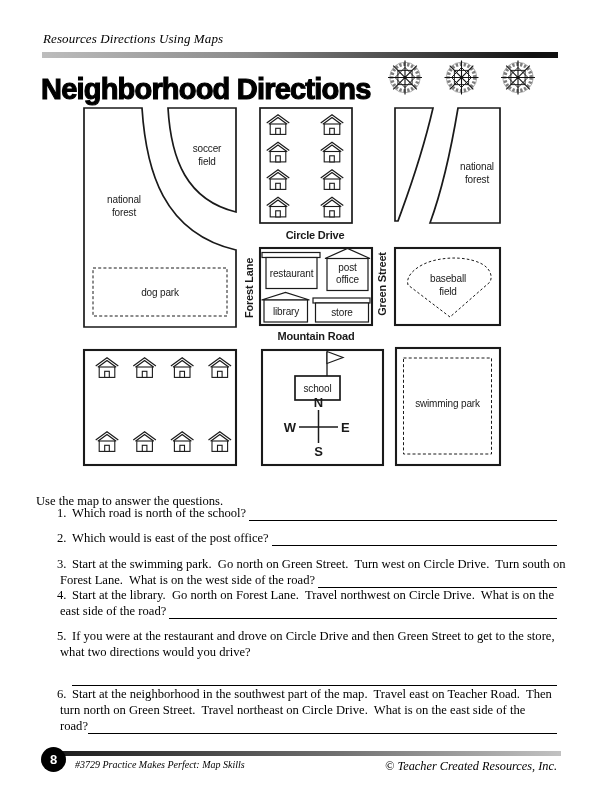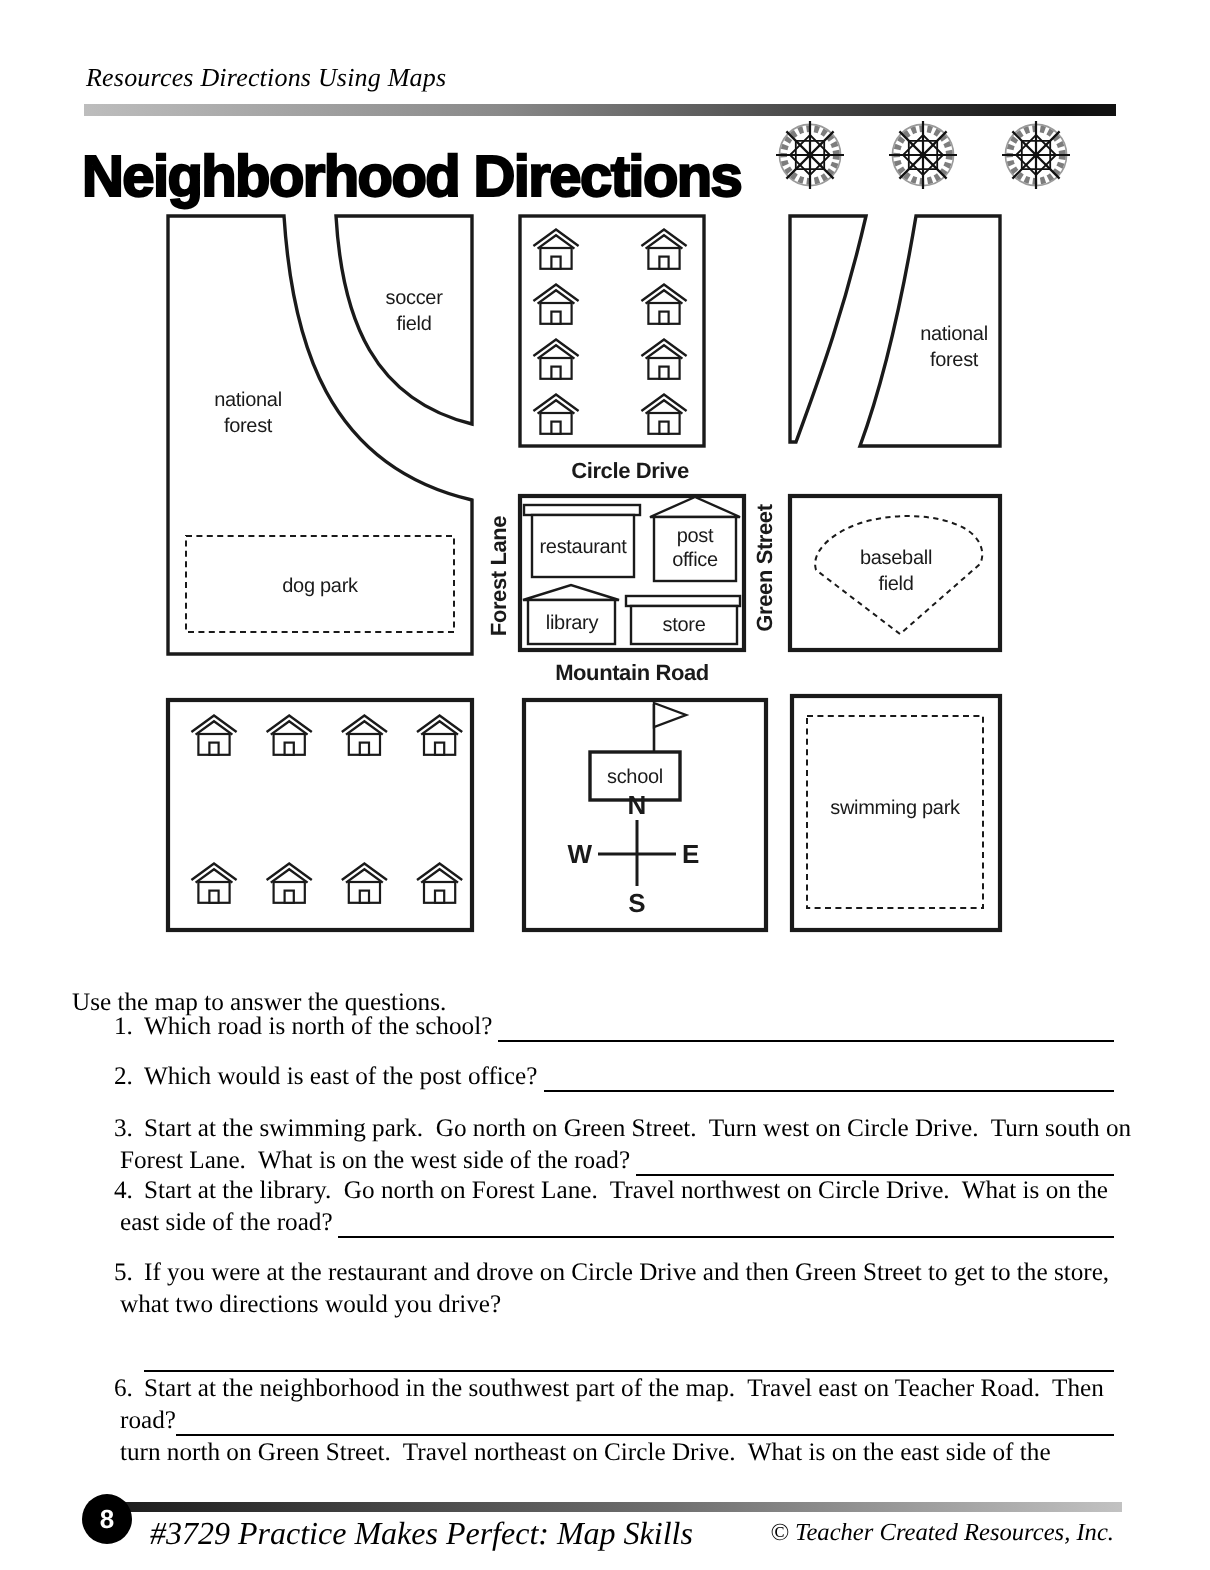--- a/index.html
+++ b/index.html
@@ -31,21 +31,21 @@
   .qtext{white-space:pre;flex:none;}
   .cont{margin-left:20px;}
   .blank{flex:1 1 auto;border-bottom:1px solid #000;height:14px;min-width:20px;}
   .answer-line{margin-left:32px;margin-top:10px;height:15px;border-bottom:1px solid #000;}
   
   #footer-circle{left:41px;top:747px;width:25px;height:25px;border-radius:50%;background:#000;
                  color:#fff;font-family:"Liberation Sans",sans-serif;font-weight:bold;font-size:13px;
                  display:flex;align-items:center;justify-content:center;}
   #footer-bar{left:56px;top:751px;width:505px;height:4.5px;
               background:linear-gradient(to right,#1c1c1c,#6f6f6f 55%,#c2c2c2);}
-  #footer-left{left:75px;top:759px;font-style:italic;font-size:16px;}
+  #footer-left{left:75px;top:759px;font-style:italic;font-size:10px;}
   #footer-right{right:48px;top:759px;font-style:italic;font-size:12.3px;text-align:right;}
 </style>
 </head>
 <body>
 
 <div class="abs" id="header-note">Resources Directions Using Maps</div>
 <div class="abs" id="title-bar"></div>
 <div class="abs" id="page-title">Neighborhood Directions</div>
 
 <svg id="artwork" class="abs" viewBox="0 0 605 785">
@@ -199,25 +199,25 @@
         <span class="qtext">what two directions would you drive?</span>
       </div>
       <div class="answer-line"></div>
     </div>
     <div class="question" style="top: 686px;">
       <div class="qrow">
         <span class="qnum">6.</span>
         <span class="qtext">Start at the neighborhood in the southwest part of the map.  Travel east on Teacher Road.  Then</span>
       </div>
       <div class="qrow cont">
+        <span class="qtext">turn north on Green Street.  Travel northeast on Circle Drive.  What is on the east side of the</span>
+      </div>
+      <div class="qrow cont">
         <span class="qtext">road?</span>
         <span class="blank"></span>
-      </div>
-      <div class="qrow cont">
-        <span class="qtext">turn north on Green Street.  Travel northeast on Circle Drive.  What is on the east side of the</span>
       </div>
     </div>
   </div>
 
 <div class="abs" id="footer-bar"></div>
 <div class="abs" id="footer-circle">8</div>
 <div class="abs" id="footer-left">#3729 Practice Makes Perfect: Map Skills</div>
 <div class="abs" id="footer-right">© Teacher Created Resources, Inc.</div>
 
 </body></html>

